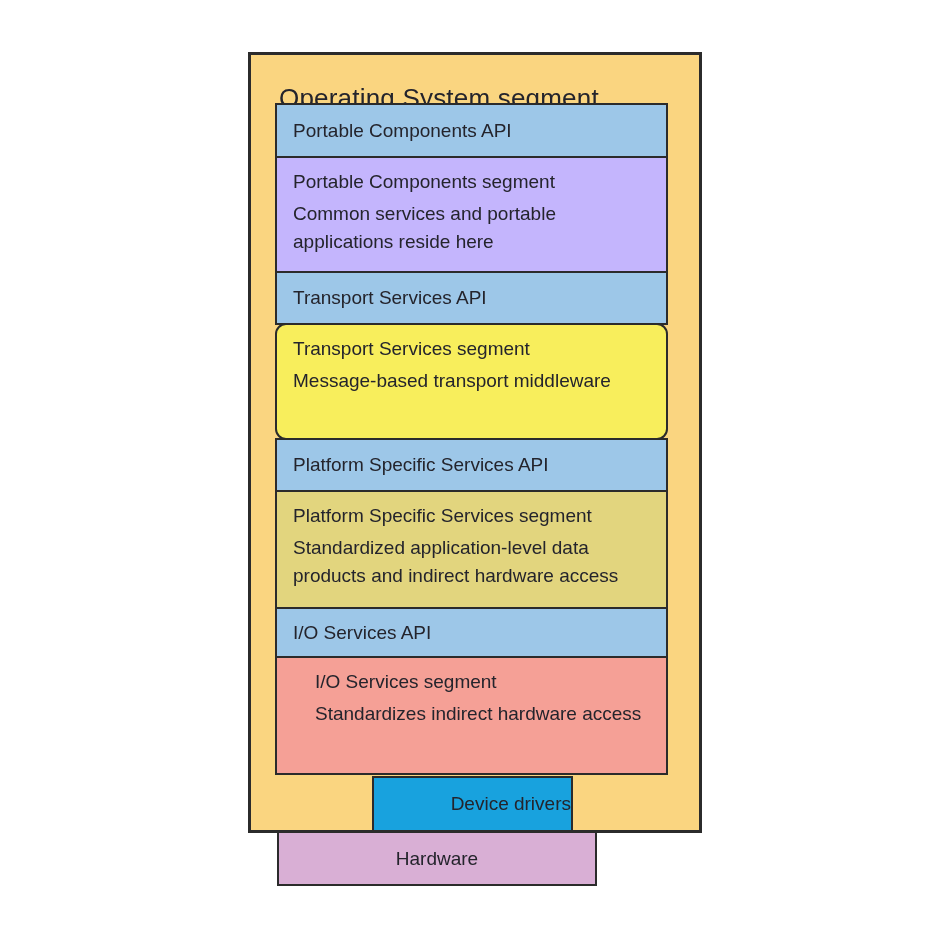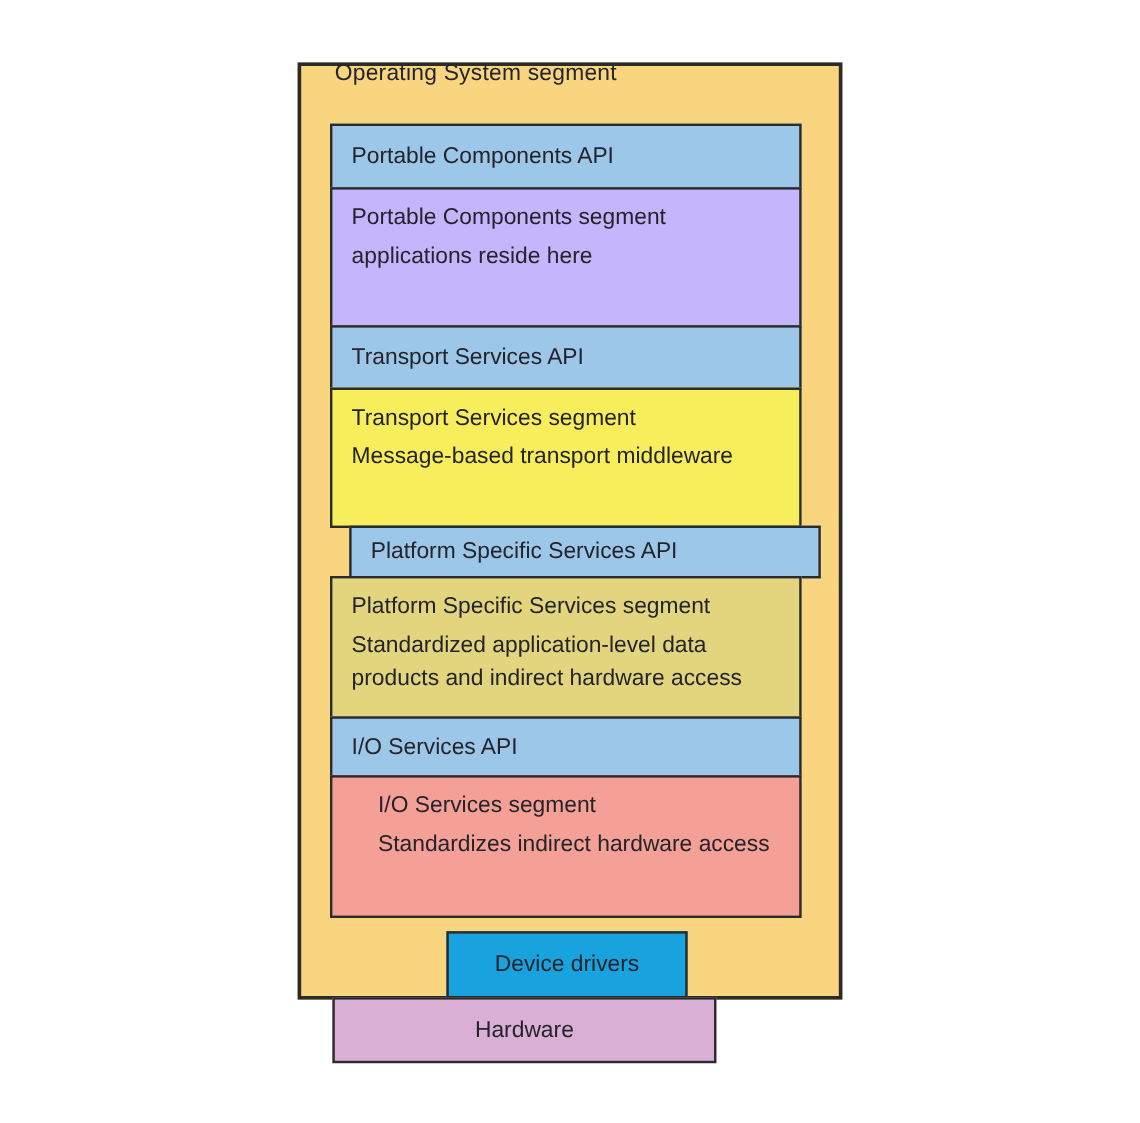--- a/index.html
+++ b/index.html
@@ -18,22 +18,22 @@
   }
   .abs { position: absolute; box-sizing: border-box; }
 
   .os-box {
     left: 248px; top: 52px;
     width: 454px; height: 781px;
     background: #fad580;
     border: 3px solid #2b2b2b;
   }
   .os-title {
-    left: 279px; top: 51px;
-    font-size: 19px;
+    left: 279px; top: 83px;
+    font-size: 26px;
     letter-spacing: 0.2px;
     white-space: nowrap;
   }
 
   .stack {
     left: 275px; top: 103px;
     width: 393px;
   }
   .layer {
     box-sizing: border-box;
@@ -49,34 +49,34 @@
     padding: 14px 16px;
     background: #9dc7e8;
   }
   .seg-box { padding: 13px 16px 0 16px; }
   .seg-title { margin: 0 0 7px 0; white-space: nowrap; }
   .seg-body  { line-height: 28px; white-space: nowrap; }
 
   .h-api1 { height: 55px; }
   .h-seg1 { height: 117px; background: #c4b5fd; }
   .h-api2 { height: 54px; }
-  .h-seg2 { height: 117px; background: #f8ee5c; }
-  .h-api3 { height: 44px; margin-left: 16px; }
+  .h-seg2 { height: 117px; background: #f8ee5c; border-radius: 11px; }
+  .h-api3 { height: 54px; }
   .h-seg3 { height: 119px; background: #e2d57e; }
   .h-api4 { height: 51px; }
   .h-seg4 { height: 119px; background: #f5a096; padding-left: 38px; }
 
   .device-box {
     left: 372px; top: 776px;
     width: 201px; height: 56px;
     background: #18a2de;
     border: 2px solid #2b2b2b;
     display: flex;
     align-items: center;
-    justify-content: center;
+    justify-content: flex-end;
     font-size: 19px;
   }
   .hardware-box {
     left: 277px; top: 831px;
     width: 320px; height: 55px;
     background: #d9afd5;
     border: 2px solid #2b2b2b;
     display: flex;
     align-items: center;
     justify-content: center;
@@ -92,20 +92,21 @@
   <div class="abs os-title">Operating System segment</div>
 
   <div class="abs stack">
 
     <div class="layer api-bar h-api1">
       <span>Portable Components API</span>
     </div>
 
     <div class="layer seg-box h-seg1">
       <div class="seg-title">Portable Components segment</div>
+      <div class="seg-body">Common services and portable</div>
       <div class="seg-body">applications reside here</div>
     </div>
 
     <div class="layer api-bar h-api2">
       <span>Transport Services API</span>
     </div>
 
     <div class="layer seg-box h-seg2">
       <div class="seg-title">Transport Services segment</div>
       <div class="seg-body">Message-based transport middleware</div>

